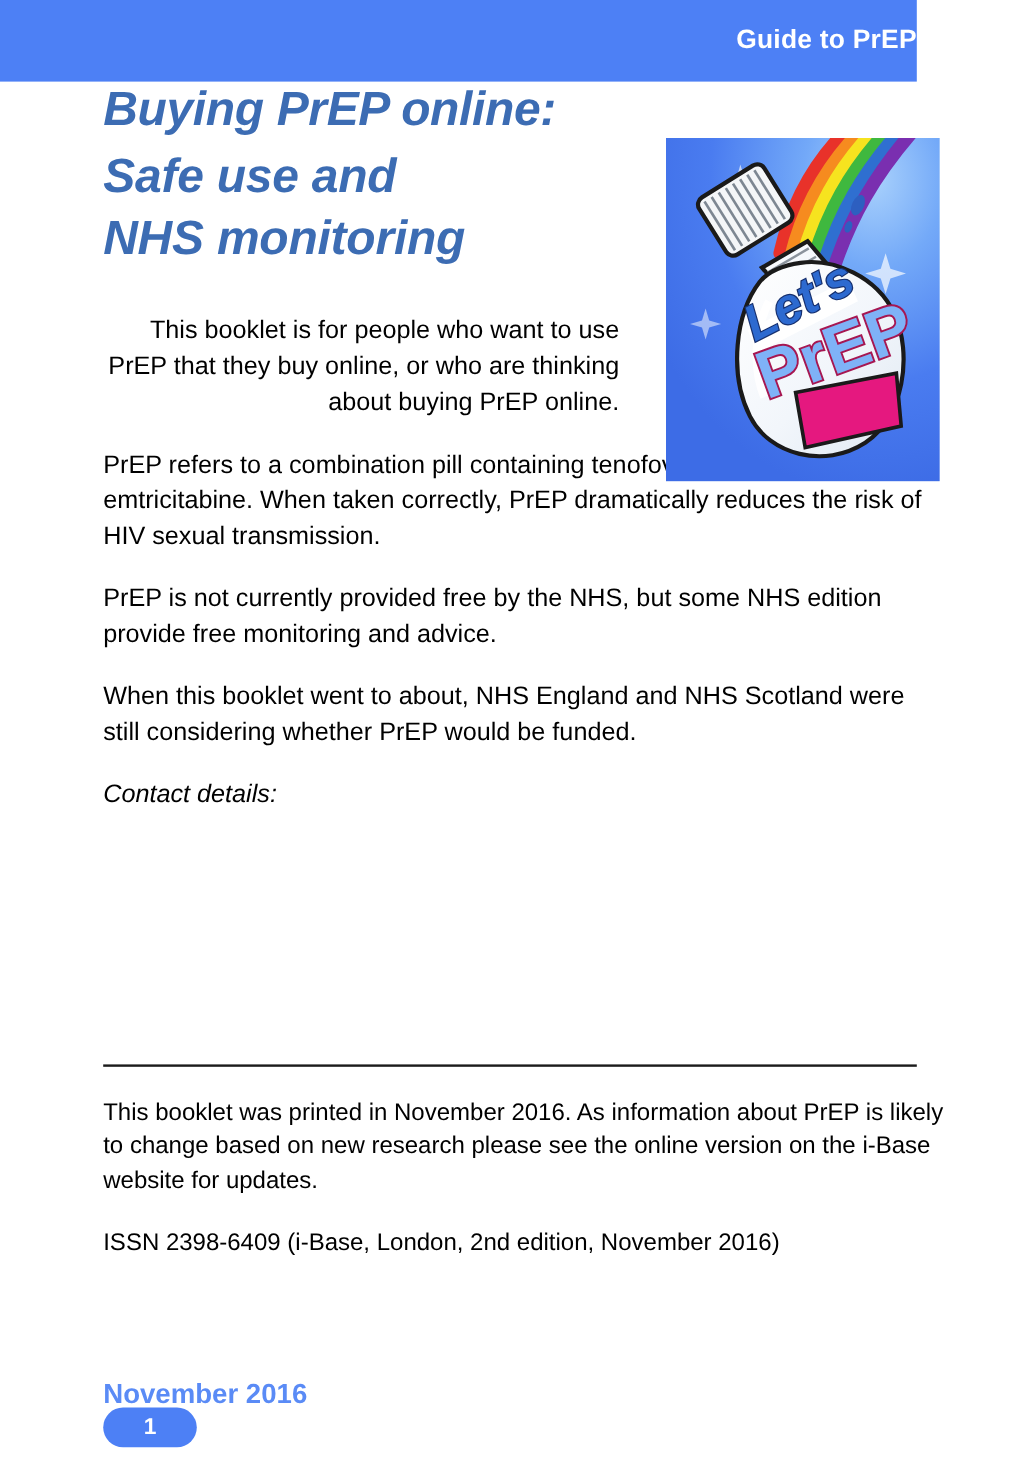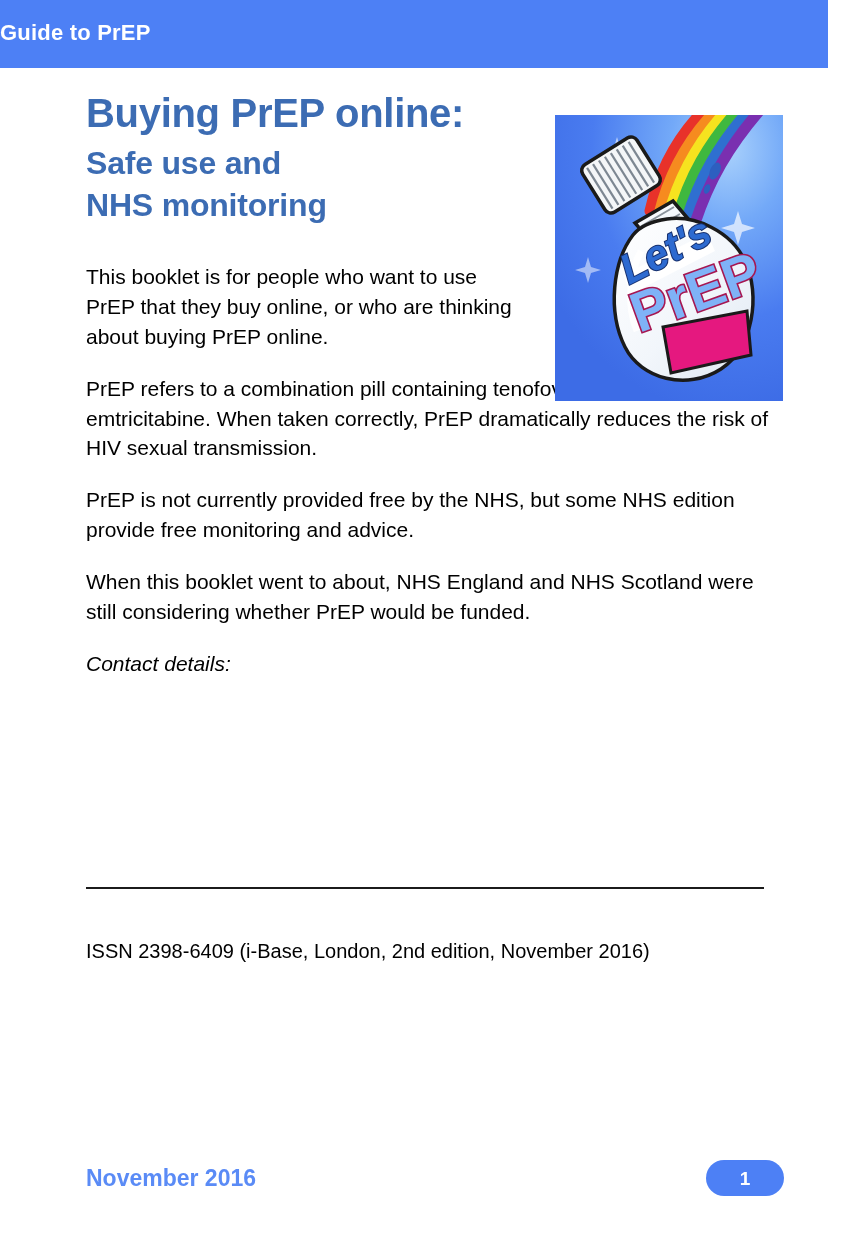--- a/index.html
+++ b/index.html
@@ -11,26 +11,26 @@
     width: 862px;
     height: 1236px;
     font-family: "Liberation Sans", sans-serif;
     -webkit-font-smoothing: antialiased;
     overflow: hidden;
     position: relative;
   }
 
   
   .header-bar {
-    width: 828px;
+    width: 764px;
     height: 68px;
     background: #4d80f5;
     display: flex;
     align-items: center;
-    justify-content: flex-start;
+    justify-content: flex-end;
     box-sizing: border-box;
   }
   .header-title {
     color: #ffffff;
     font-size: 22px;
     font-weight: bold;
     letter-spacing: 0.2px;
     line-height: 1;
     padding-bottom: 2px;
   }
@@ -38,34 +38,34 @@
   
   .page {
     position: relative;
     padding: 0 86px;
     box-sizing: border-box;
     width: 862px;
   }
 
   
   .title-block {
-    padding-top: 22px;
     width: 455px;
+    font-style: italic;
   }
   .doc-title {
     color: #3c6cb3;
     font-size: 40px;
     font-weight: bold;
     line-height: 1.18;
     margin: 0 0 6px 0;
     letter-spacing: -0.3px;
   }
   .doc-subtitle {
     color: #3c6cb3;
-    font-size: 32px;
+    font-size: 40px;
     font-weight: bold;
     line-height: 1.30;
     margin: 0;
     letter-spacing: -0.2px;
   }
 
   
   .cover-art {
     position: absolute;
     left: 555px;
@@ -80,21 +80,21 @@
   
   .body-copy {
     margin-top: 36px;
   }
   p.para {
     color: #000000;
     font-size: 21px;
     line-height: 1.42;
     margin: 0 0 22px 0;
   }
-  p.narrow { width: 430px; }
+  p.narrow { width: 430px; text-align: right; }
 
   .contact-label { margin-bottom: 0; font-style: italic; }
 
   hr.divider {
     border: none;
     border-top: 2px solid #1b1b1b;
     margin: 0;
     width: 678px;
     position: absolute;
     left: 86px;
@@ -118,22 +118,22 @@
   
   .footer {
     position: absolute;
     left: 0;
     top: 1150px;
     width: 862px;
     height: 56px;
     padding: 0 78px 0 86px;
     box-sizing: border-box;
     display: flex;
-    align-items: center;
     justify-content: space-between;
+    flex-direction: column;
   }
   .footer-date {
     color: #5a8bf6;
     font-size: 23px;
     font-weight: bold;
     line-height: 1;
   }
   .page-badge {
     background: #4d80f5;
     color: #ffffff;
@@ -168,20 +168,21 @@
     <p class="para">PrEP refers to a combination pill containing tenofovir DF and emtricitabine. When taken correctly, PrEP dramatically reduces the risk of HIV sexual transmission.</p>
     <p class="para">PrEP is not currently provided free by the NHS, but some NHS edition provide free monitoring and advice.</p>
     <p class="para">When this booklet went to about, NHS England and NHS Scotland were still considering whether PrEP would be funded.</p>
     <p class="para contact-label">Contact details:</p>
   </div>
 </div>
 
 <hr class="divider">
 
 <div class="footnotes">
+  <p class="note">This booklet was printed in November 2016. As information about PrEP is likely to change based on new research please see the online version on the i-Base website for updates.</p>
   <p class="note issn">ISSN 2398-6409 (i-Base, London, 2nd edition, November 2016)</p>
 </div>
 
 <div class="cover-art">
   <svg width="228" height="286" viewBox="0 0 228 286" xmlns="http://www.w3.org/2000/svg">
     <defs>
       <radialGradient id="bgGrad" cx="76%" cy="12%" r="92%">
         <stop offset="0%" stop-color="#a9d1fc"></stop>
         <stop offset="28%" stop-color="#73a9f8"></stop>
         <stop offset="65%" stop-color="#4a7cf0"></stop>

